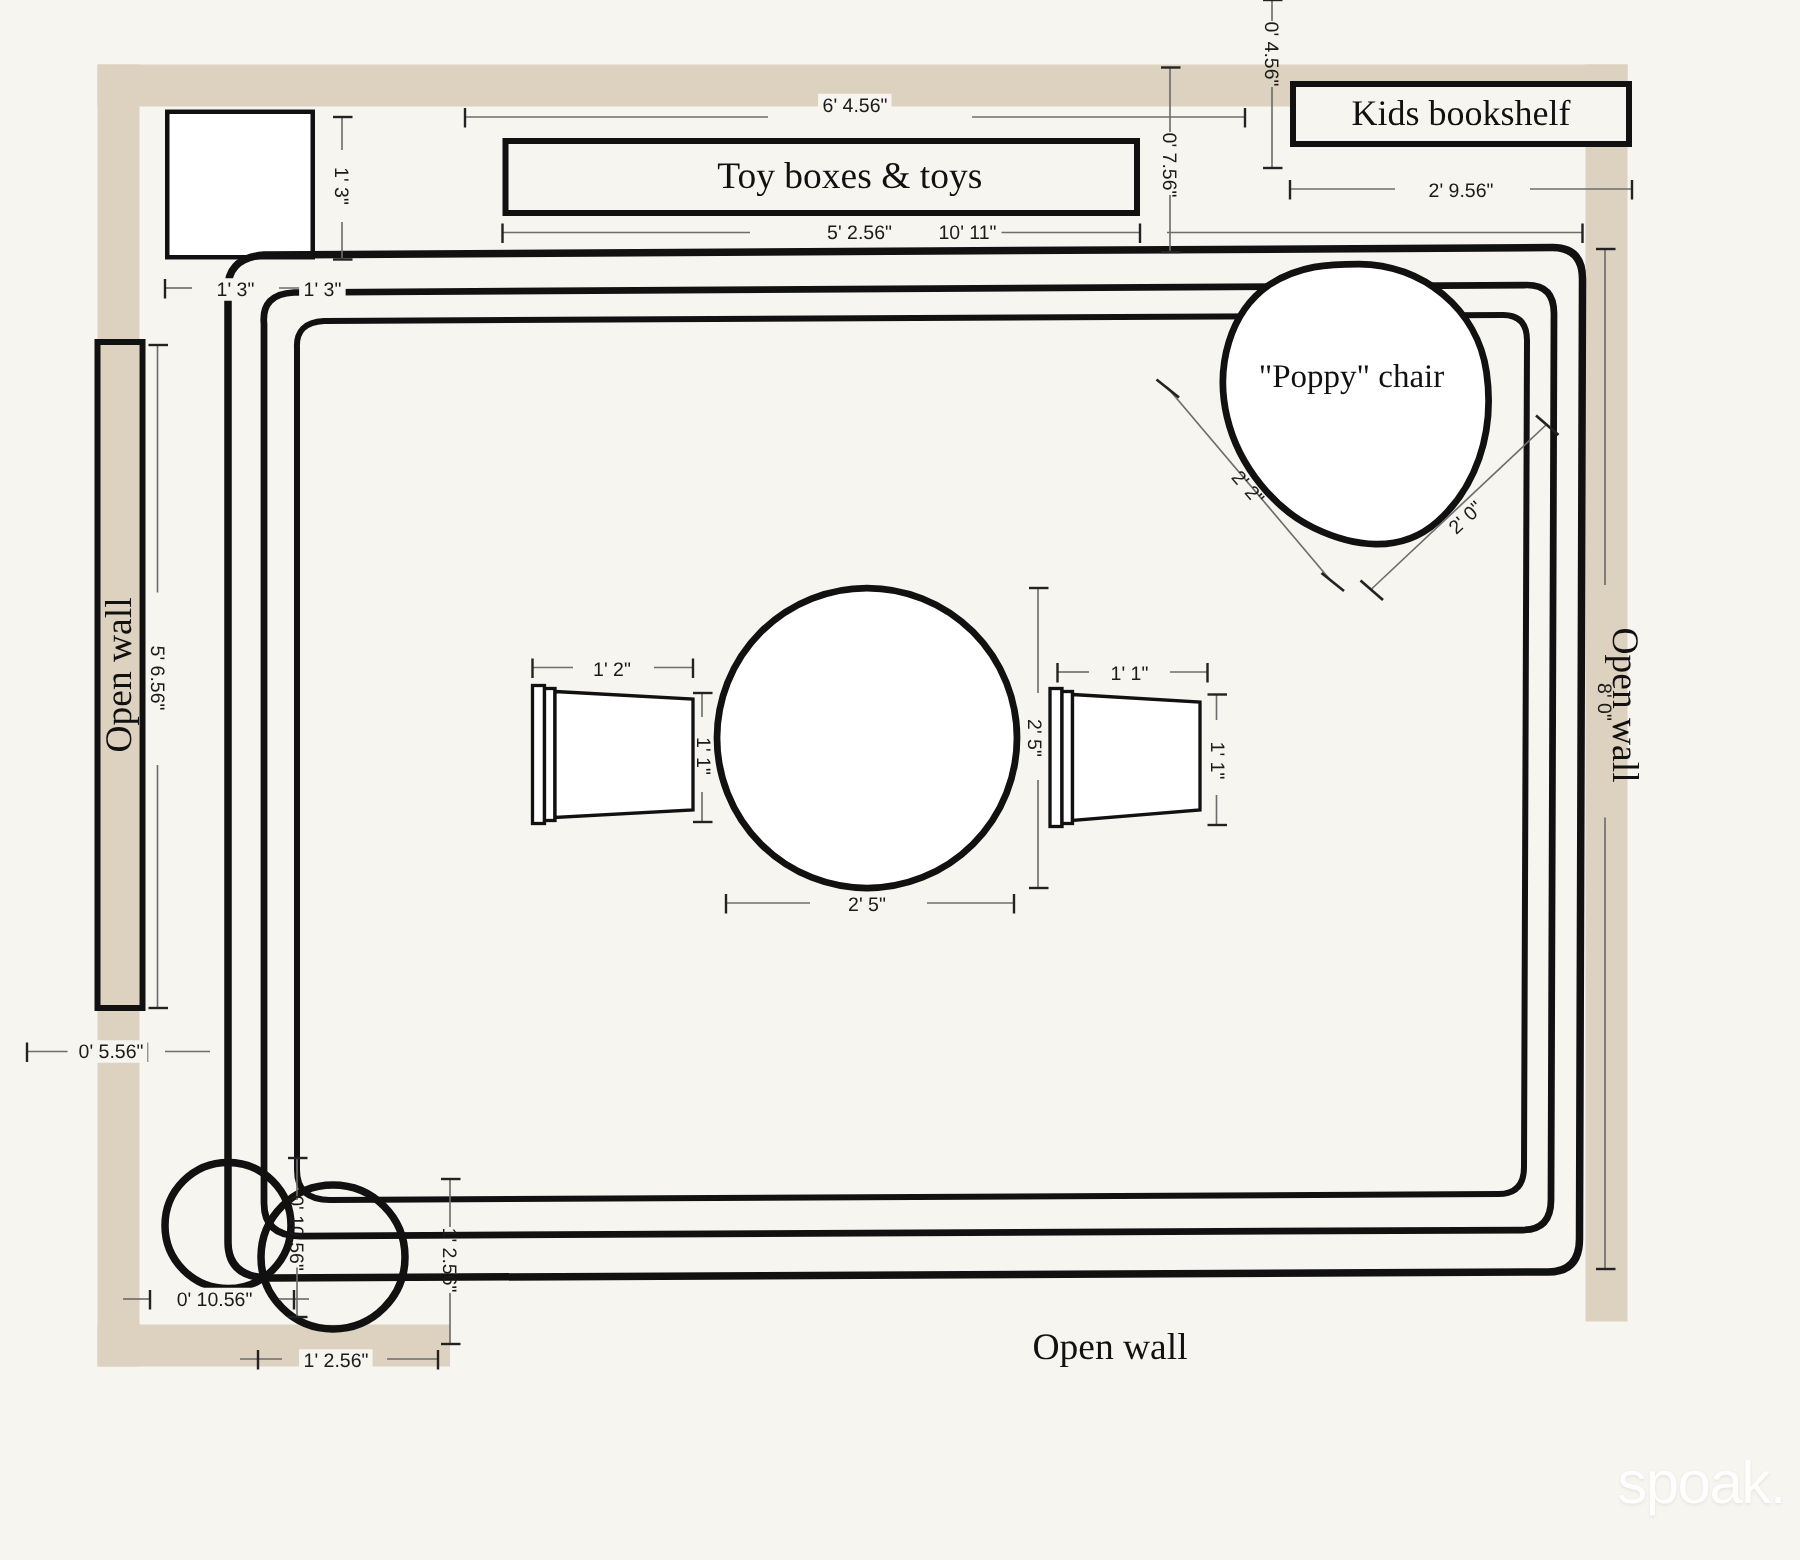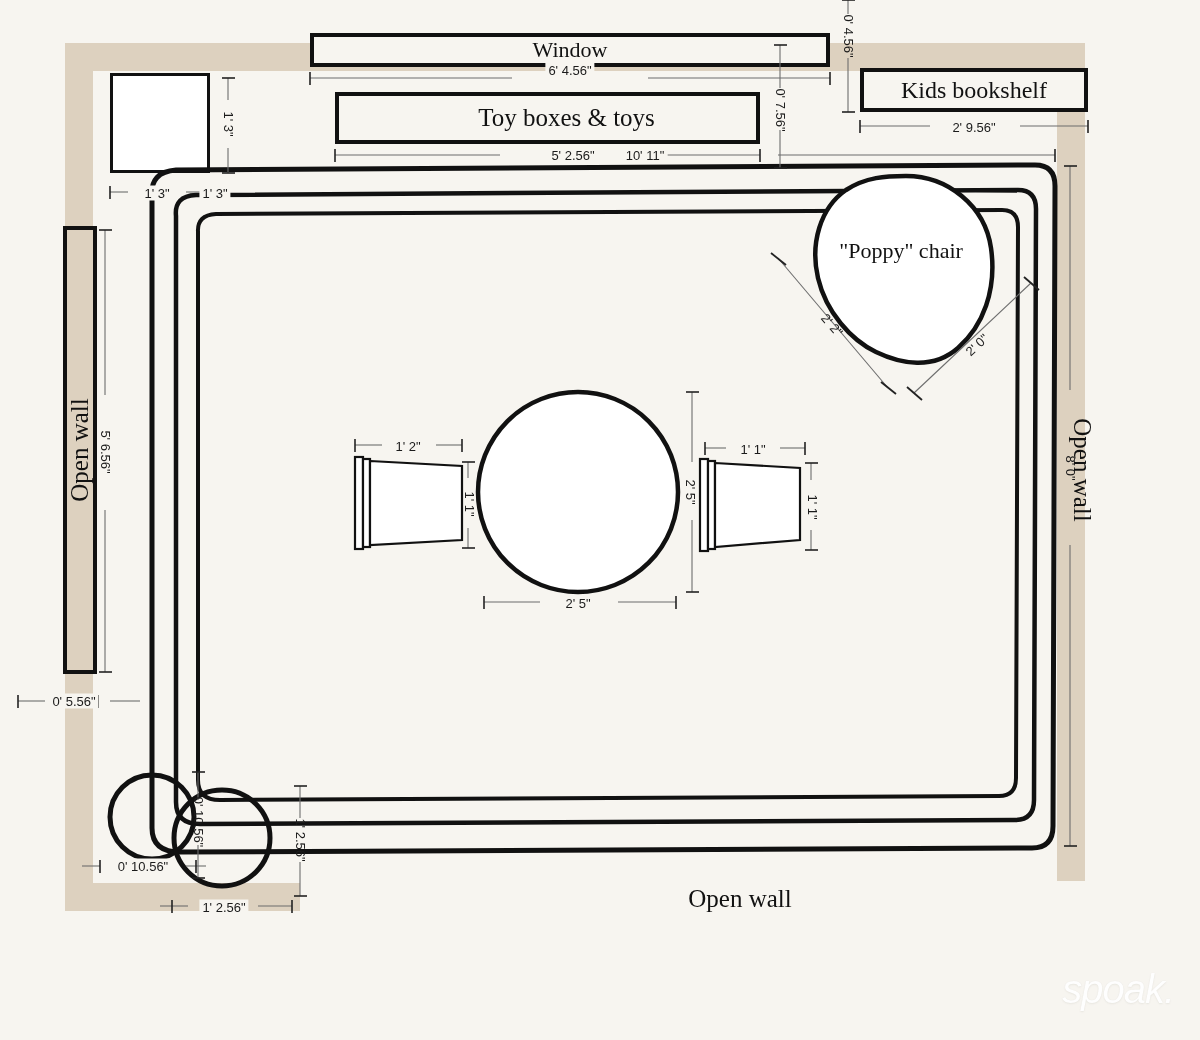--- a/index.html
+++ b/index.html
@@ -34,46 +34,43 @@
   }
   .dim-txt.nobg{background:transparent;}
 
   .plain-txt{
     position:absolute;white-space:nowrap;font-family:"Liberation Serif",serif;color:#111;
   }
 
   svg.overlay{position:absolute;left:0;top:0;width:1200px;height:1040px;overflow:visible;}
 
   #watermark{
-    position:absolute;right:26px;bottom:28px;
+    position:absolute;right:10px;bottom:28px;
     font-family:"Liberation Sans",sans-serif;
     font-size:40px;letter-spacing:-1px;color:#ffffff;
     text-shadow:0 0 1px #e2e0da,0 1px 2px #e8e6e0;
-    opacity:.95;user-select:none;font-style:italic;
+    opacity:.95;user-select:none;
   }
 </style>
 </head>
 <body>
 
 <div id="stage">
 
   <div class="wall-band" style="left:65px;top:43px;width:1020px;height:28px;"></div>
   <div class="wall-band" style="left:65px;top:43px;width:28px;height:868px;"></div>
   <div class="wall-band" style="left:1057px;top:43px;width:28px;height:838px;"></div>
   <div class="wall-band" style="left:65px;top:883px;width:235px;height:28px;"></div>
 
-  <div class="furn-box" style="left:310px;top:33px;width:520px;height:34px;font-size:22px;">
-     <span>Window</span>
-  </div>
 
   <div class="furn-box" style="left:335px;top:92px;width:425px;height:52px;font-size:25px;padding-left:38px;">
      <span>Toy boxes &amp; toys</span>
   </div>
 
-  <div class="furn-box" style="left:860px;top:68px;width:228px;height:44px;font-size:24px;">
+  <div class="furn-box" style="left:860px;top:54px;width:228px;height:44px;font-size:24px;">
      <span>Kids bookshelf</span>
   </div>
 
   <div class="plain-box" style="left:110px;top:73px;width:100px;height:100px;"></div>
 
   <div class="furn-box" style="left:63px;top:226px;width:34px;height:448px;background:transparent;"></div>
   <div class="plain-txt" style="left:80px;top:450px;font-size:25px;transform:translate(-50%,-50%) rotate(-90deg);">Open wall</div>
 
   <div class="plain-txt" style="left:1082px;top:470px;font-size:25px;transform:translate(-50%,-50%) rotate(90deg);">Open wall</div>
 

